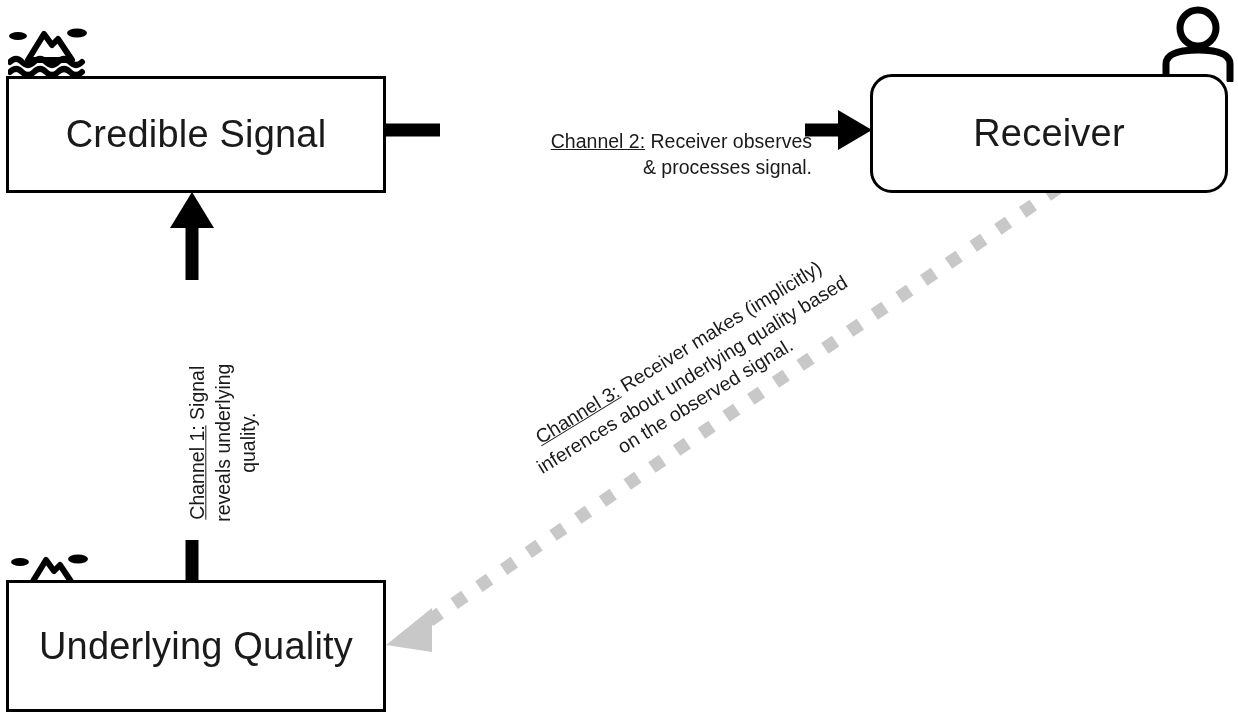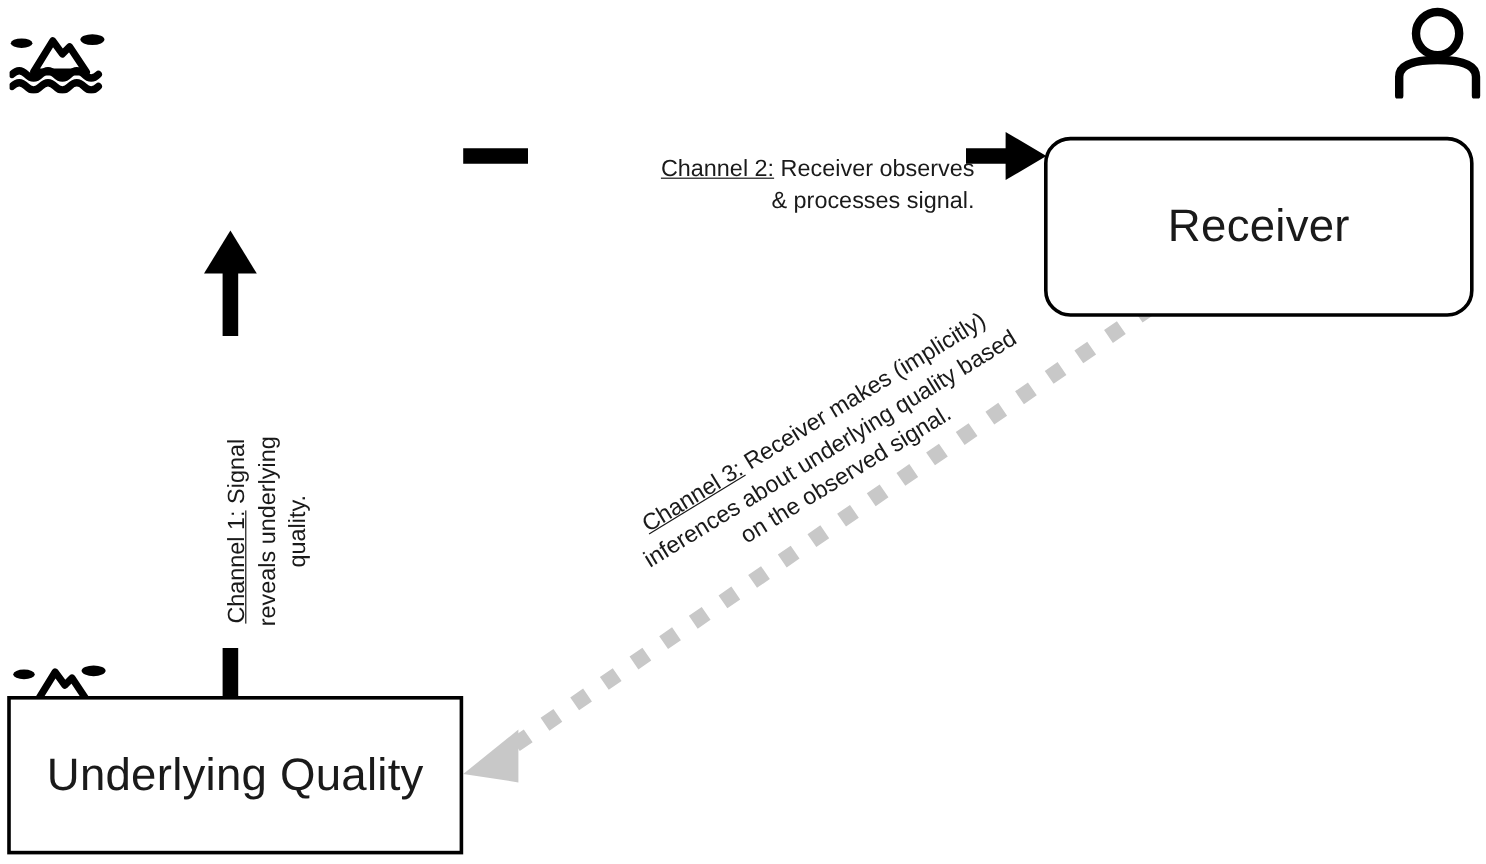--- a/index.html
+++ b/index.html
@@ -42,23 +42,22 @@
     left: 6px;
     top: 580px;
     width: 380px;
     height: 132px;
     text-align: right;
   }
   #receiver-box {
     left: 870px;
     top: 74px;
     width: 358px;
-    height: 150px;
+    height: 119px;
     border-radius: 22px;
-    margin-top: 40px;
   }
   .icon-svg { position: absolute; display: block; }
   #iceberg-top-icon   { left: 8px;  top: 22px; }
   #iceberg-bottom-icon{ left: 8px;  top: 548px; }
   #person-icon        { left: 1158px; top: 2px; }
 
   .edge-svg {
     position: absolute;
     left: 0; top: 0;
     width: 1238px;
@@ -124,20 +123,23 @@
   </svg>
 
   <svg class="icon-svg" id="iceberg-top-icon" width="84" height="56" viewBox="0 0 84 56">
     <ellipse cx="10" cy="14" rx="9" ry="4" fill="#000"></ellipse>
     <ellipse cx="69" cy="11" rx="10" ry="4.5" fill="#000"></ellipse>
     <path d="M20 38 L36 12 L44 23 L50 17 L64 38 Z" fill="none" stroke="#000" stroke-width="6" stroke-linejoin="round" stroke-linecap="round"></path>
     <path d="M2 40 q6 -6 12 0 t12 0 t12 0 t12 0 t12 0 t12 0" fill="none" stroke="#000" stroke-width="6" stroke-linecap="round"></path>
     <path d="M2 50 q6 -6 12 0 t12 0 t12 0 t12 0 t12 0 t12 0" fill="none" stroke="#000" stroke-width="6" stroke-linecap="round"></path>
   </svg>
 
+  <div class="node-box" id="credible-signal-box">
+    <span class="node-label">Credible Signal</span>
+  </div>
 
   <svg class="icon-svg" id="iceberg-bottom-icon" width="100" height="120" viewBox="0 0 100 120">
     <ellipse cx="12" cy="14" rx="9" ry="4" fill="#000"></ellipse>
     <ellipse cx="70" cy="11" rx="10" ry="4.5" fill="#000"></ellipse>
     <path d="M22 38 L38 12 L46 23 L52 17 L66 38 Z" fill="none" stroke="#000" stroke-width="6" stroke-linejoin="round" stroke-linecap="round"></path>
     <path d="M18 44 L80 44 Q76 72 62 92 Q52 106 44 100 Q36 94 30 82 Q22 66 18 44 Z" fill="#000"></path>
     <path d="M2 40 q6 -6 12 0 t12 0 t12 0 t12 0 t12 0 t12 0" fill="none" stroke="#000" stroke-width="6" stroke-linecap="round"></path>
     <path d="M2 50 q6 -6 12 0 t12 0 t12 0 t12 0 t12 0 t12 0" fill="none" stroke="#000" stroke-width="6" stroke-linecap="round"></path>
   </svg>
 

